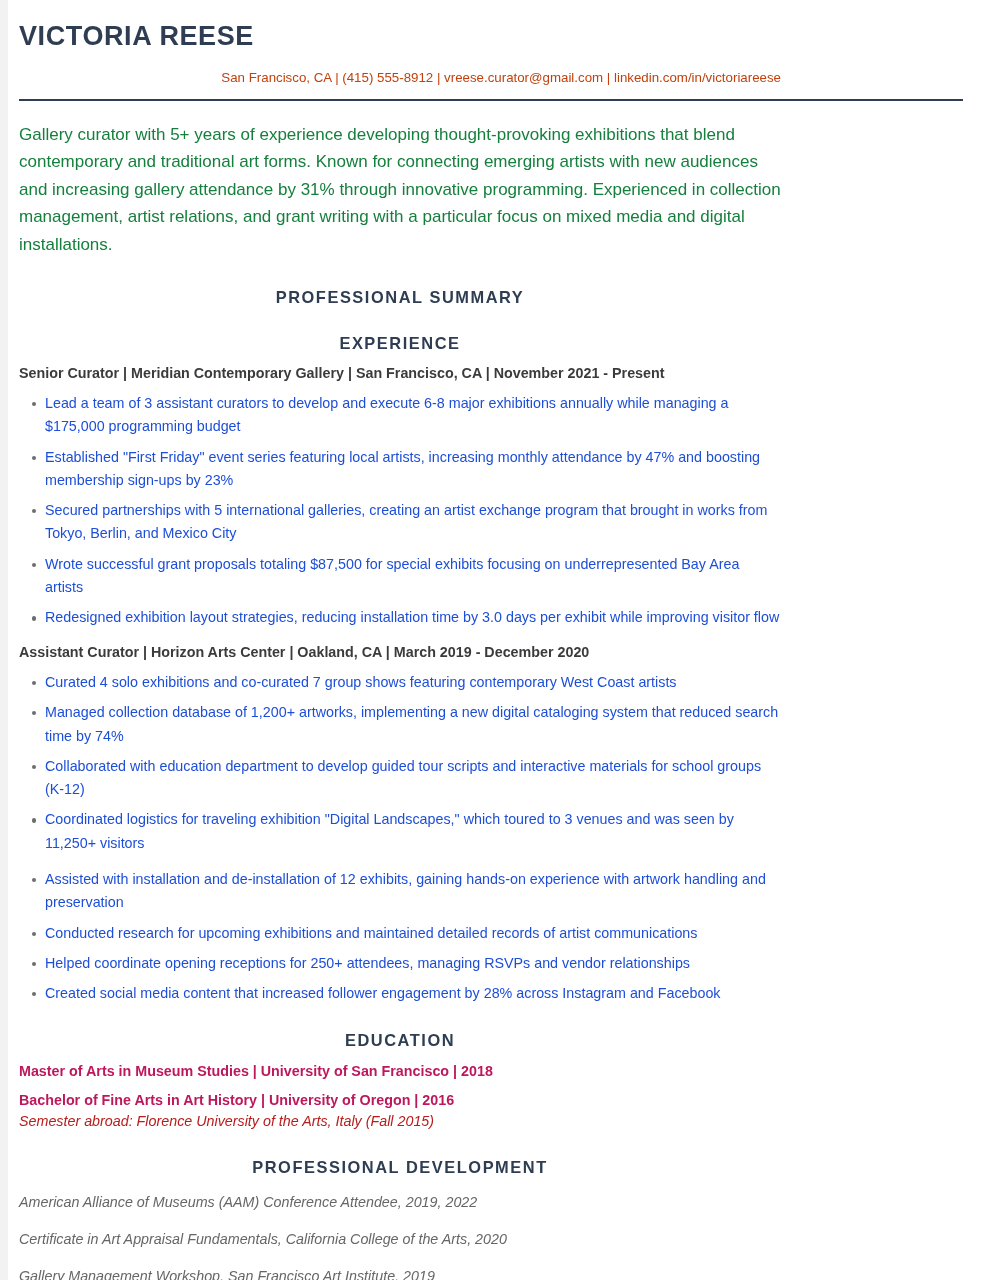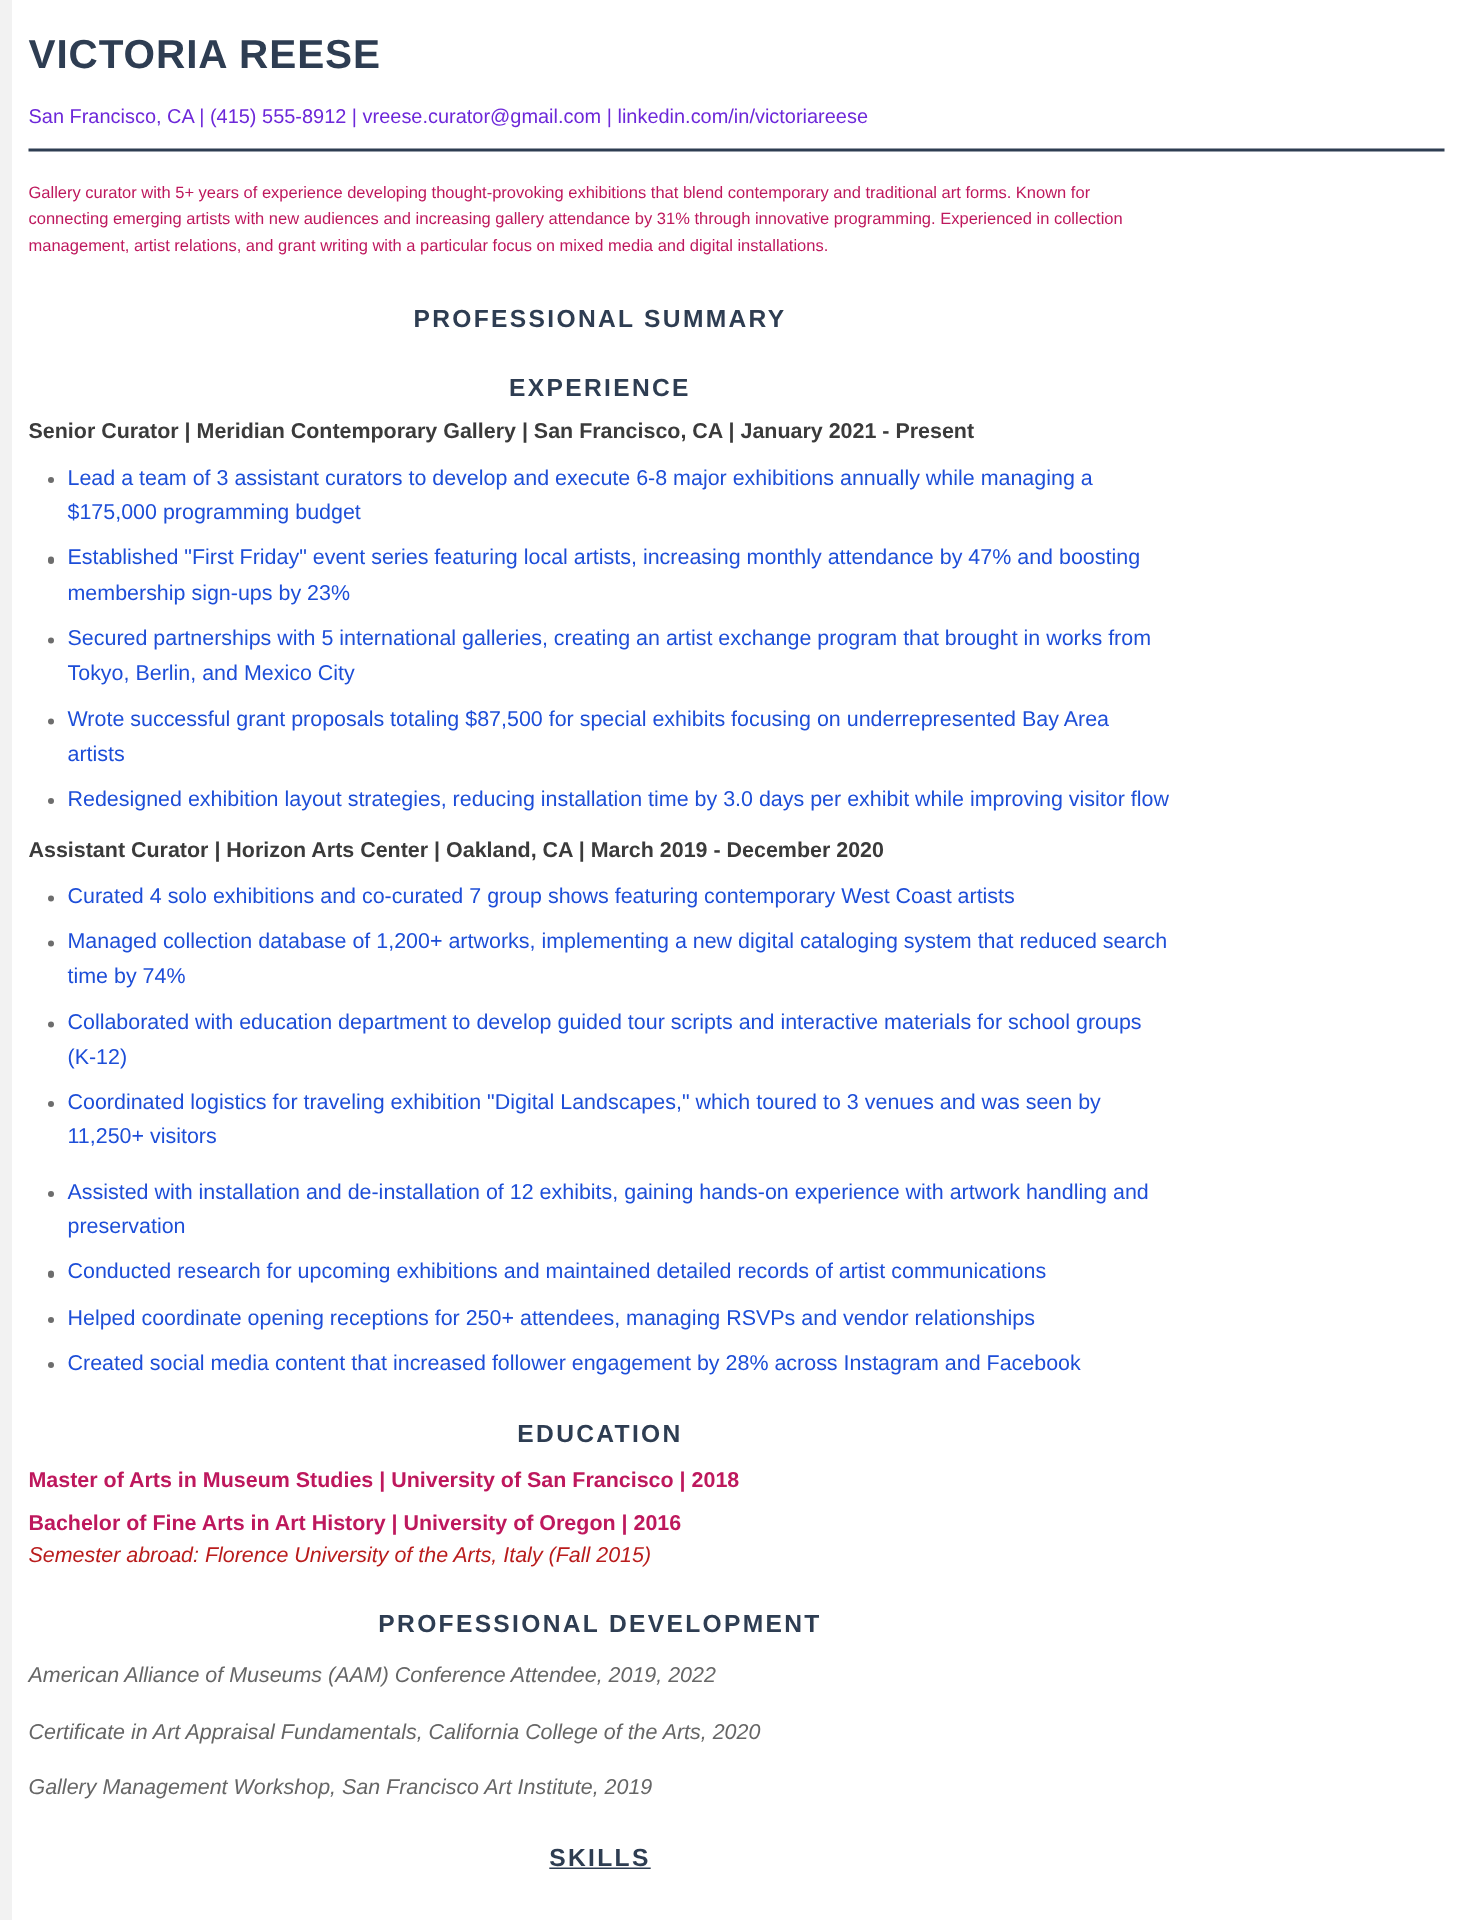--- a/index.html
+++ b/index.html
@@ -30,33 +30,34 @@
   .name {
     font-size: 27px;
     font-weight: bold;
     color: #2e3d52;
     letter-spacing: 0.6px;
     margin: 0 0 17px 0;
     line-height: 1.1;
   }
   .contact {
     font-size: 13.3px;
-    color: #6d28d9;
+    color: #c2410c;
     margin: 0 0 12px 0;
     line-height: 1.35;
+    text-align: right;
   }
   .rule {
     border: 0;
     border-top: 2.4px solid #2e3d52;
     margin: 0 0 20px 0;
     width: 944px;
   }
   .summary {
-    font-size: 11px;
-    color: #be185d;
+    font-size: 17px;
+    color: #15803d;
     line-height: 1.62;
     margin: 0 0 30px 0;
     max-width: 940px;
   }
   .section-heading {
     font-size: 16.4px;
     font-weight: bold;
     color: #2e3d52;
     letter-spacing: 1.55px;
     margin: 0 0 14px 0;
@@ -139,21 +140,21 @@
   <p class="summary">Gallery curator with 5+ years of experience developing thought-provoking exhibitions that blend contemporary and traditional art forms. Known for connecting emerging artists with new audiences and increasing gallery attendance by 31% through innovative programming. Experienced in collection management, artist relations, and grant writing with a particular focus on mixed media and digital installations.</p>
 
   <div class="section">
     <h2 class="section-heading">PROFESSIONAL SUMMARY</h2>
   </div>
 
   <div class="section">
     <h2 class="section-heading tight">EXPERIENCE</h2>
 
     <div class="exp-block">
-      <div class="job-title">Senior Curator | Meridian Contemporary Gallery | San Francisco, CA | January 2021 - Present</div>
+      <div class="job-title">Senior Curator | Meridian Contemporary Gallery | San Francisco, CA | November 2021 - Present</div>
       <ul class="bullets">
         <li>Lead a team of 3 assistant curators to develop and execute 6-8 major exhibitions annually while managing a $175,000 programming budget</li>
         <li>Established "First Friday" event series featuring local artists, increasing monthly attendance by 47% and boosting membership sign-ups by 23%</li>
         <li>Secured partnerships with 5 international galleries, creating an artist exchange program that brought in works from Tokyo, Berlin, and Mexico City</li>
         <li>Wrote successful grant proposals totaling $87,500 for special exhibits focusing on underrepresented Bay Area artists</li>
         <li>Redesigned exhibition layout strategies, reducing installation time by 3.0 days per exhibit while improving visitor flow</li>
       </ul>
     </div>
 
     <div class="exp-block">

